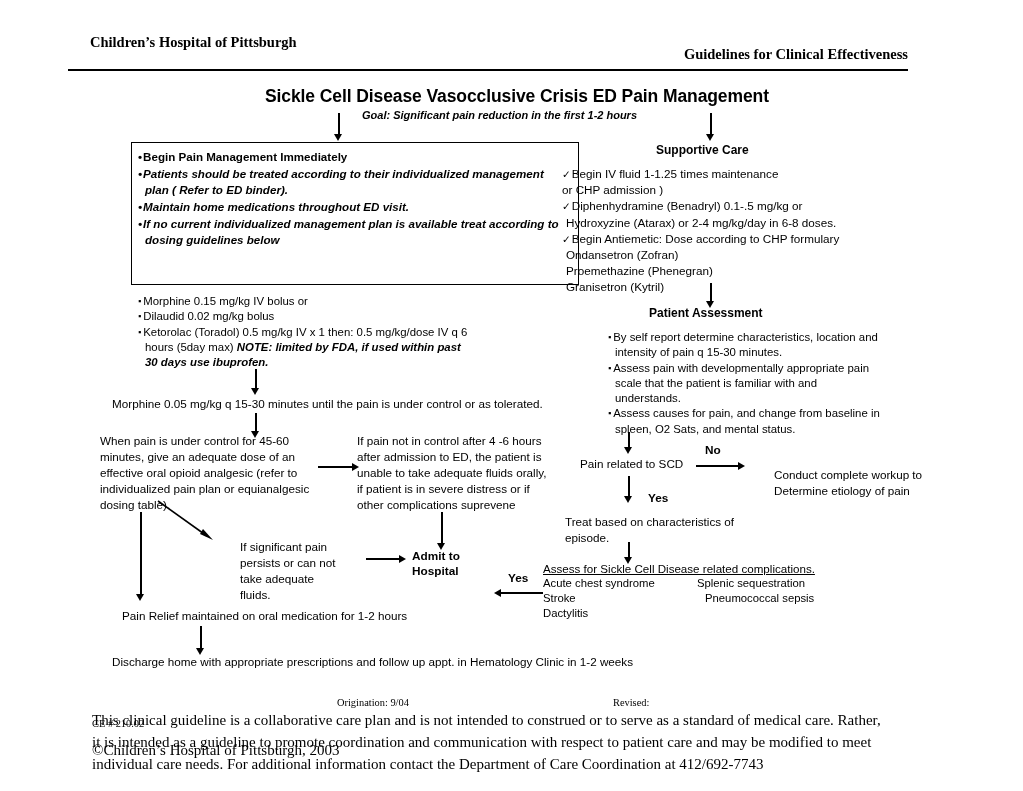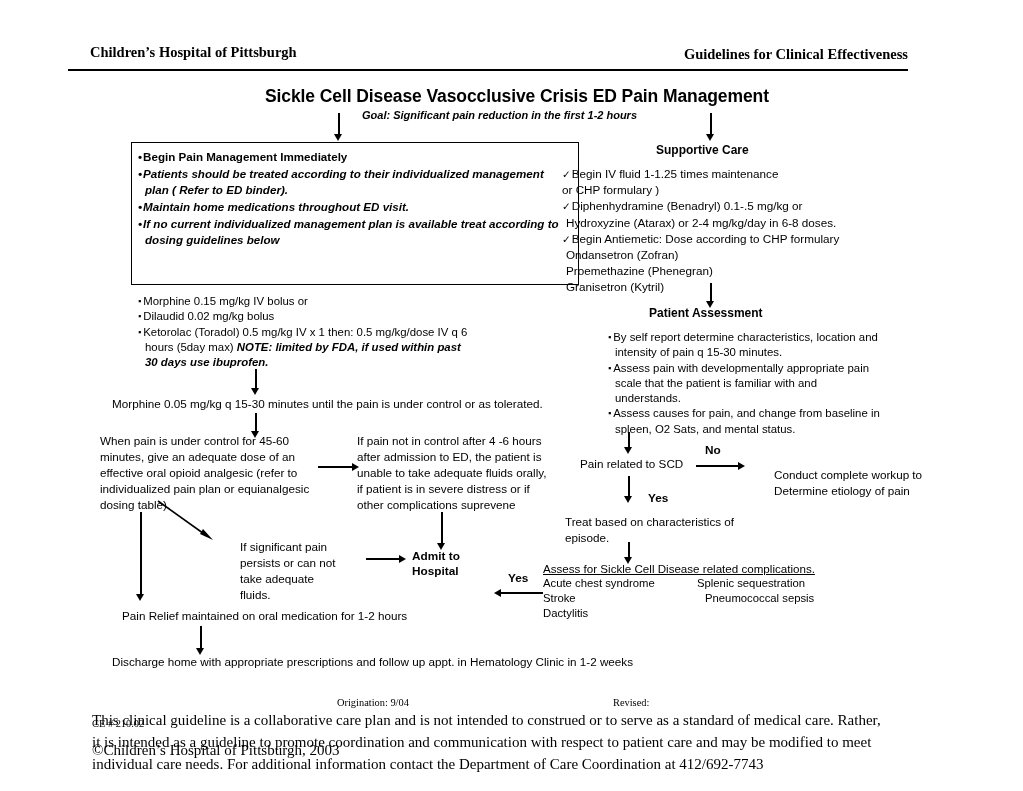--- a/index.html
+++ b/index.html
@@ -163,21 +163,21 @@
     font-size: 15px;
     line-height: 1.45;
   }
   .foot-row { font-family: "Liberation Serif", serif; font-size: 10.4px; white-space: nowrap; }
 </style>
 </head>
 <body>
 
 <div id="page">
 
-  <div class="abs hdr-text" style="left:90px; top:44px;">Children’s Hospital of Pittsburgh</div>
+  <div class="abs hdr-text" style="left:90px; top:34px;">Children’s Hospital of Pittsburgh</div>
   <div class="abs hdr-text" style="right:115px; top:46px;">Guidelines for Clinical Effectiveness</div>
   <div class="abs hdr-rule" style="left:68px; top:69px; width:840px;"></div>
 
   <div class="abs doc-title" style="left:265px; top:86px;">Sickle Cell Disease Vasocclusive Crisis ED Pain Management</div>
   <div class="abs doc-goal" style="left:362px; top:109px;">Goal:  Significant pain reduction in the first 1-2 hours</div>
 
   <div class="abs v-arrow" style="left:338px; top:113px;">
     <div class="shaft" style="height:23px;"></div>
     <div class="head" style="top:21px;"></div>
   </div>
@@ -192,21 +192,21 @@
       <li class="bul">Begin Pain Management Immediately</li>
       <li class="bul ital">Patients should be treated according to their individualized management plan ( Refer to ED binder).</li>
       <li class="bul ital">Maintain home medications throughout ED visit.</li>
       <li class="bul ital">If no current individualized management plan is available treat according to dosing guidelines below</li>
     </ul>
   </div>
 
   <div class="abs section-title" style="left:656px; top:143px;">Supportive Care</div>
   <ul class="abs ck-list" style="left:562px; top:166px; width:360px;">
     <li class="ck">Begin IV fluid 1-1.25 times maintenance</li>
-    <li class="cont0">or CHP formulary )</li>
+    <li class="cont0">or CHP admission )</li>
     <li class="ck">Diphenhydramine (Benadryl) 0.1-.5 mg/kg or</li>
     <li class="cont">Hydroxyzine (Atarax) or 2-4 mg/kg/day in 6-8 doses.</li>
     <li class="ck">Begin Antiemetic:  Dose according to CHP formulary</li>
     <li class="cont">Ondansetron (Zofran)</li>
     <li class="cont">Proemethazine (Phenegran)</li>
     <li class="cont">Granisetron (Kytril)</li>
   </ul>
 
   <div class="abs v-arrow" style="left:710px; top:283px;">
     <div class="shaft" style="height:20px;"></div>

